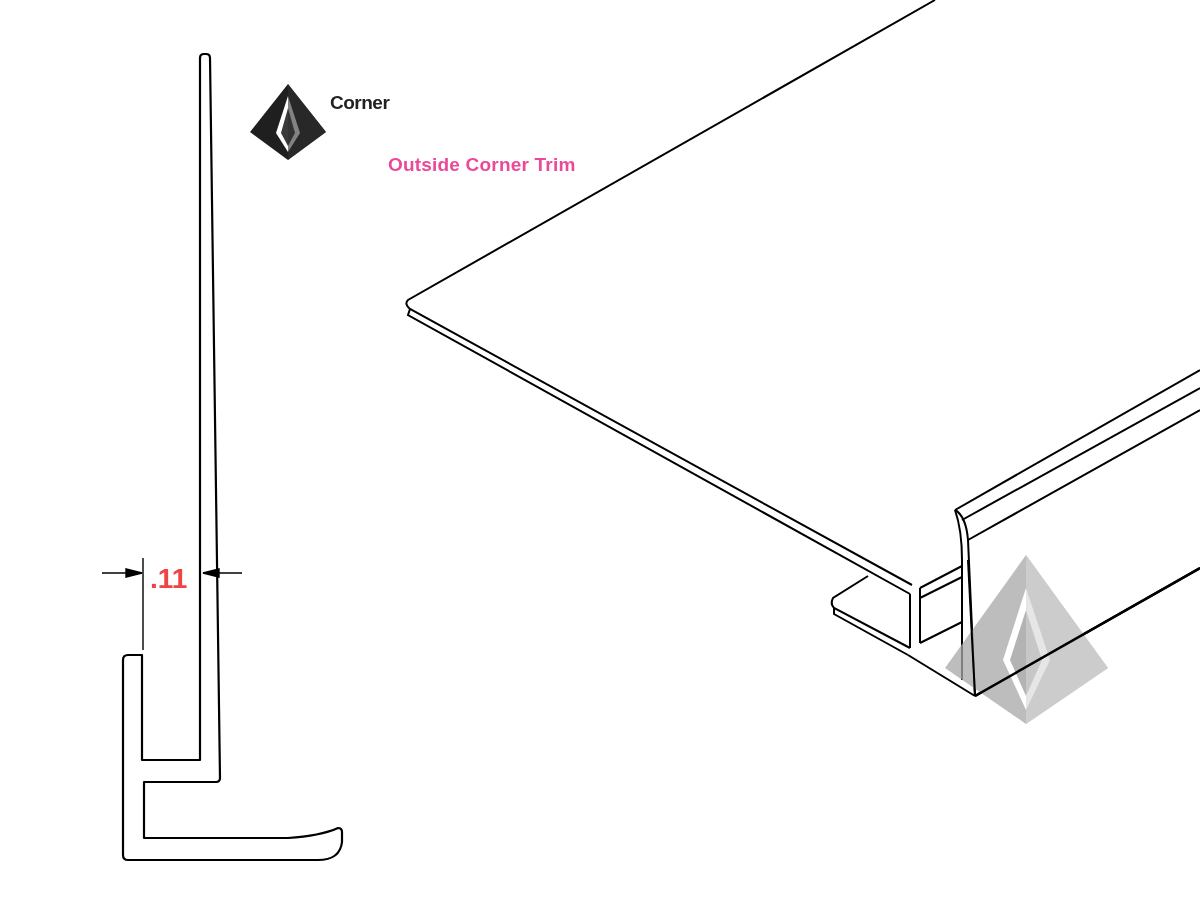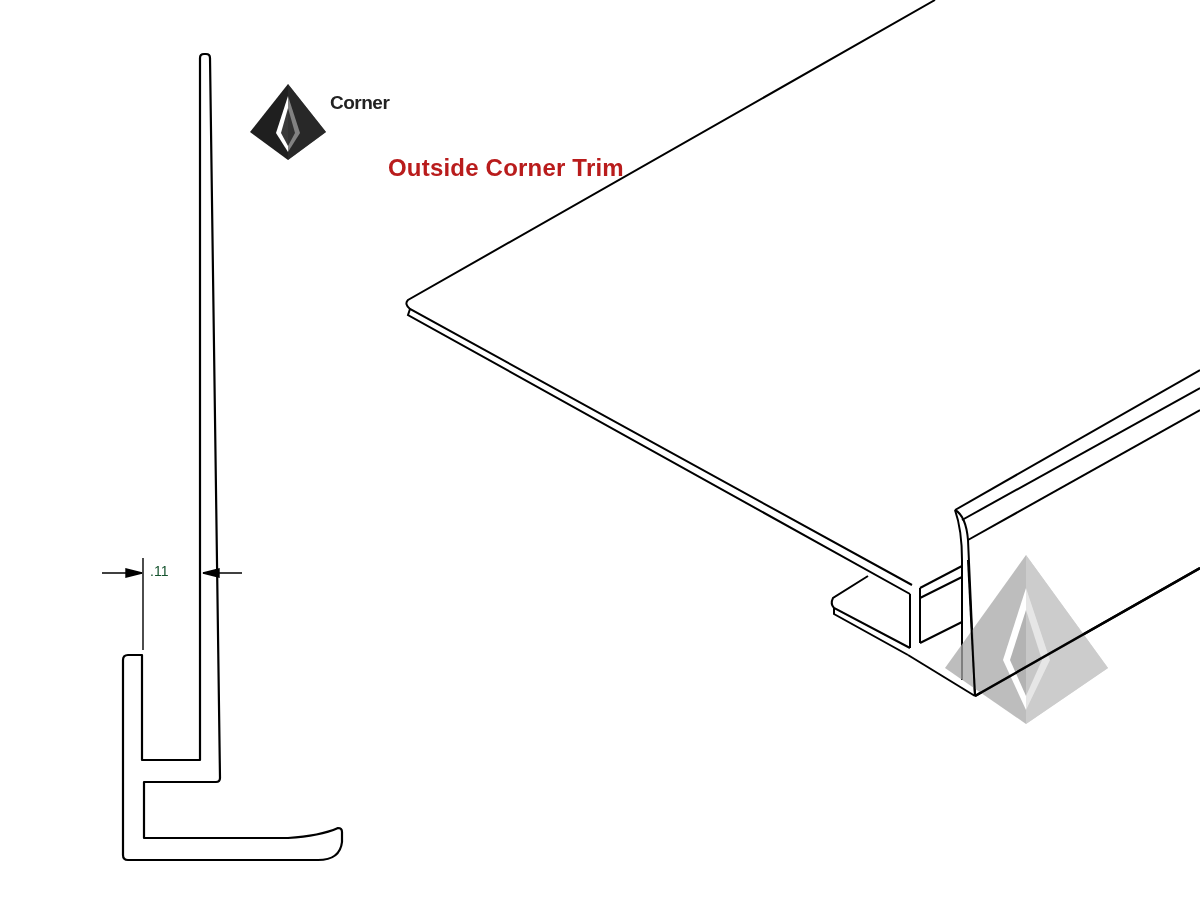--- a/index.html
+++ b/index.html
@@ -3,22 +3,22 @@
 <meta charset="utf-8">
 <style>
   html, body { margin: 0; padding: 0; background: #ffffff; }
   body { width: 1200px; height: 914px; position: relative; overflow: hidden; font-family: "Liberation Sans", sans-serif; }
   .canvas { position: absolute; left: 0; top: 0; width: 1200px; height: 914px; }
   .logo { position: absolute; left: 250px; top: 80px; width: 360px; height: 100px; }
   .logo-online { position: absolute; left: 80px; top: 12px; font-size: 19px; font-weight: bold; color: #222; letter-spacing: -0.5px; }
   .logo-main { position: absolute; left: 76px; top: 26px; font-size: 42px; line-height: 46px; color: #2a2a2a; letter-spacing: -1.5px; white-space: nowrap; }
   .logo-main .diamond { font-weight: normal; color: #3a3a3a; }
   .logo-main .plate { font-weight: bold; color: #1a1a1a; }
-  .logo-sub { position: absolute; left: 138px; top: 74px; font-size: 24px; font-weight: bold; color: #b91c1c; letter-spacing: 0.2px; white-space: nowrap; }
-  .dim-label { position: absolute; left: 150px; top: 563px; font-size: 14px; color: #14532d; }
+  .logo-sub { position: absolute; left: 138px; top: 74px; font-size: 19px; font-weight: bold; color: #ec4899; letter-spacing: 0.2px; white-space: nowrap; }
+  .dim-label { position: absolute; left: 150px; top: 563px; font-size: 28px; color: #ef4444; font-weight: bold; }
 </style>
 </head>
 <body>
 
 <svg class="canvas" viewBox="0 0 1200 914" xmlns="http://www.w3.org/2000/svg">
   <g fill="none" stroke="#000" stroke-width="2.2" stroke-linejoin="round">
 
     <path d="M200,760 L200,58 Q200,54 204,54 L206,54 Q210,54 210,58 L220,778 Q220,782 216,782 L144,782 L144,838 L288,838 Q320,836 338,828 Q342,828 342,832 L342,842 Q340,860 318,860 L128,860 Q123,860 123,855 L123,660 Q123,655 128,655 L142,655 L142,760 Z"></path>
   </g>
 

